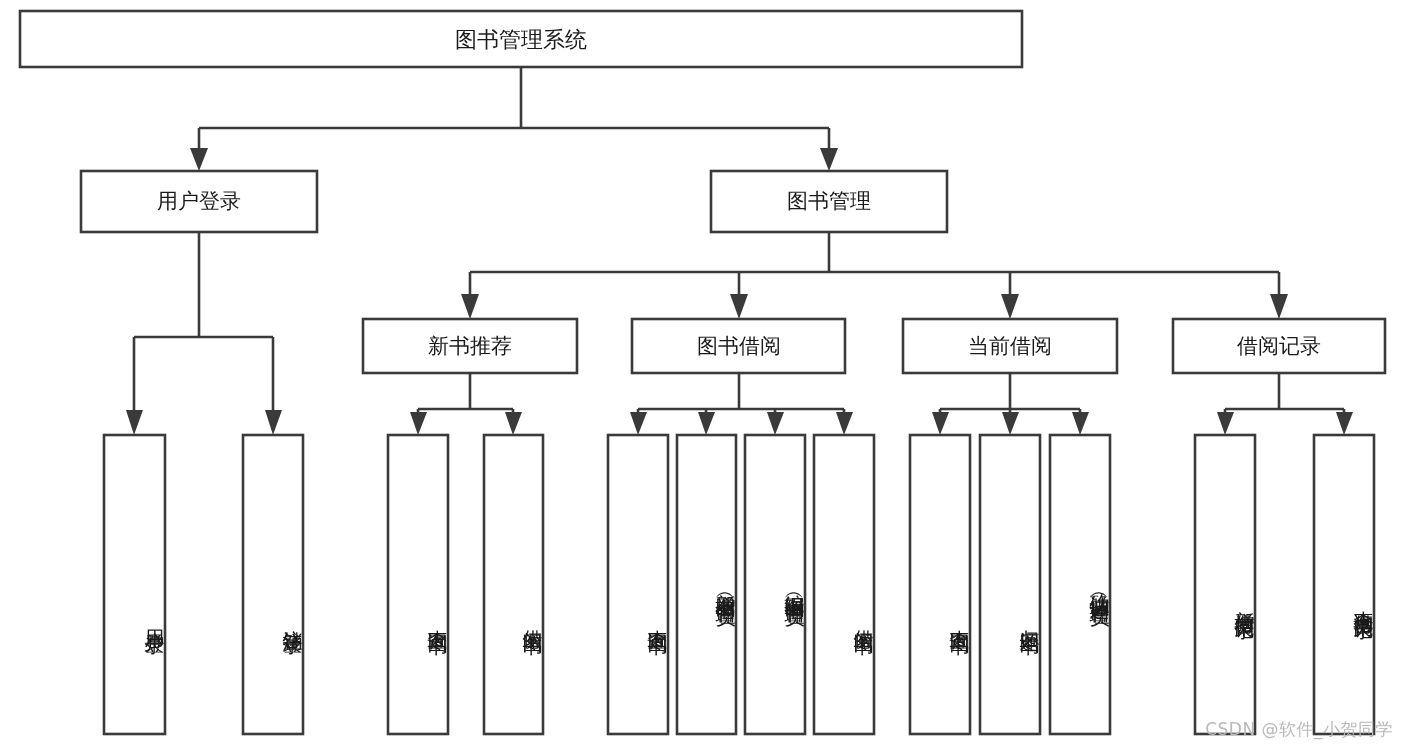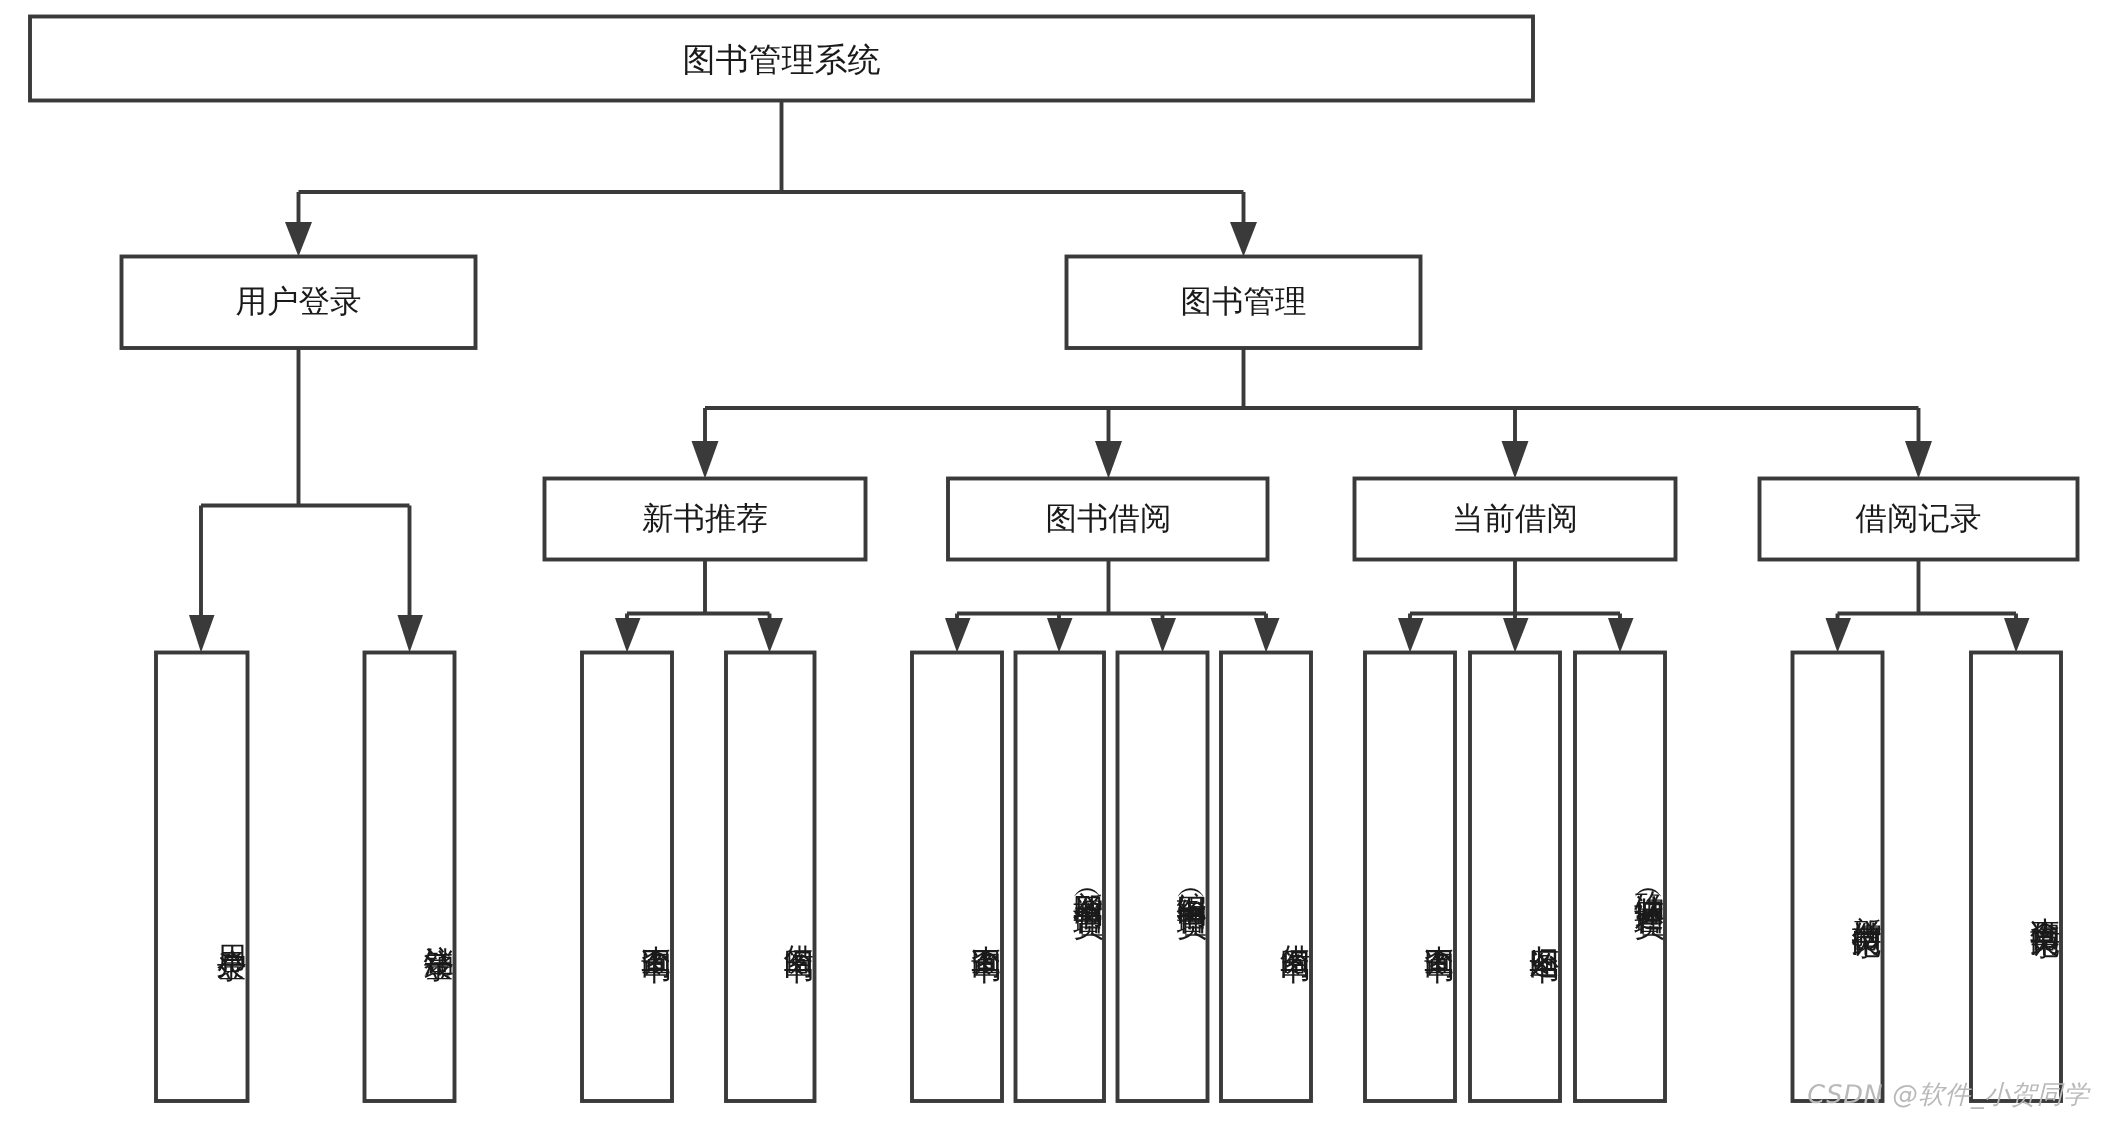--- a/index.html
+++ b/index.html
@@ -68,21 +68,20 @@
   }
   .watermark {
     position: absolute;
     right: 12px;
     bottom: 6px;
     font-family: "DejaVu Sans", "Liberation Sans", sans-serif;
     font-size: 17px;
     color: #b9b9b9;
     letter-spacing: 0.5px;
     white-space: nowrap;
-    font-style: italic;
   }
 </style>
 </head>
 <body>
 
 <div id="diagram-root">
 
   <svg id="flow-svg" viewBox="0 0 1405 747">
 
     <rect class="node-rect" x="20" y="11" width="1002" height="56"></rect>

